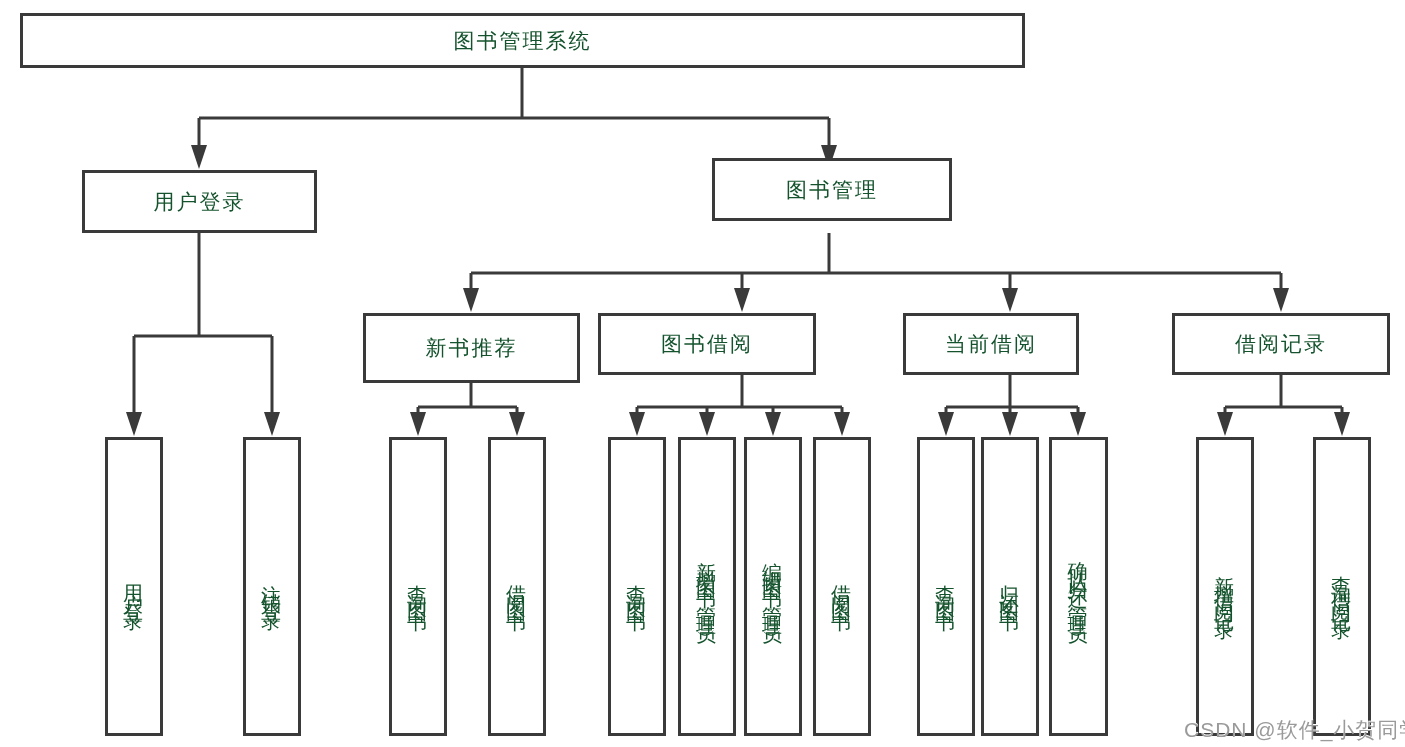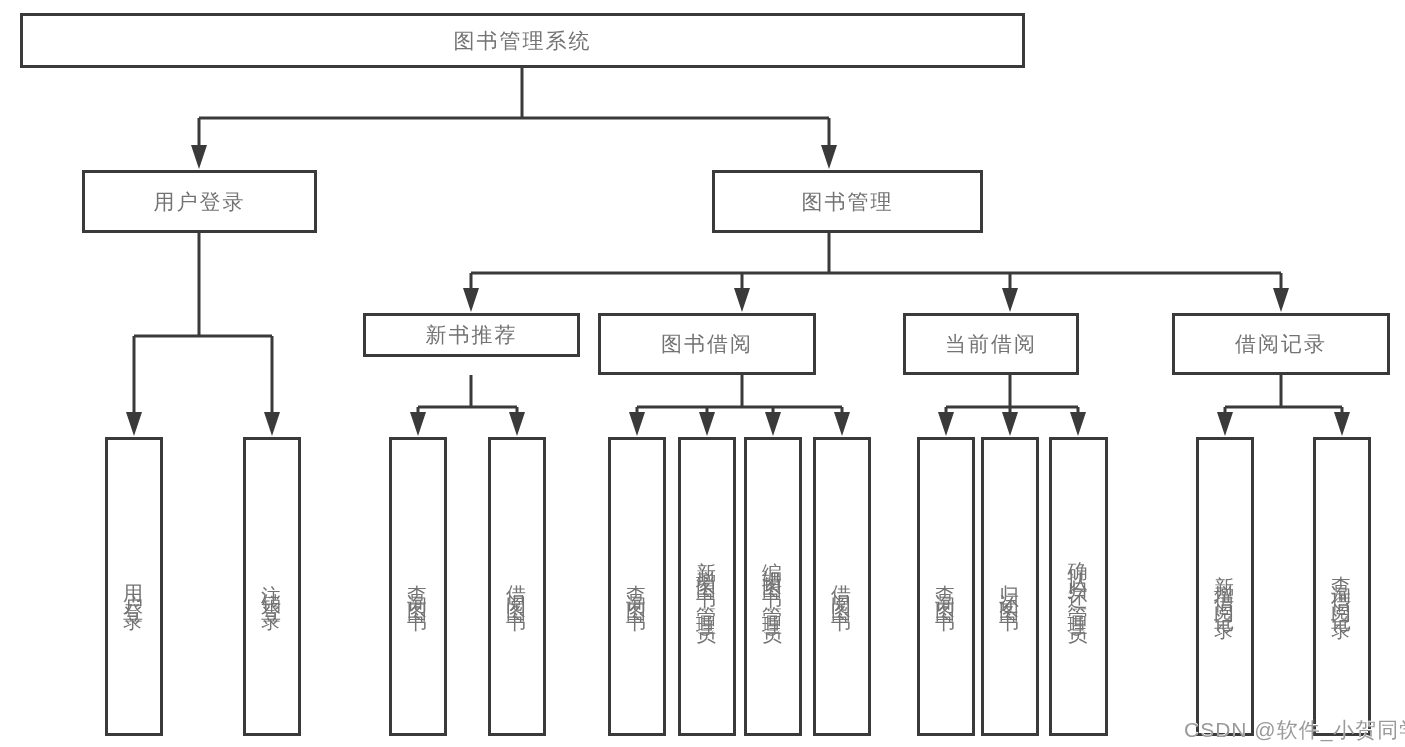--- a/index.html
+++ b/index.html
@@ -12,21 +12,21 @@
   }
   .wires{position:absolute;left:0;top:0;width:1405px;height:747px;}
   .node{
     position:absolute;
     box-sizing:border-box;
     border:3px solid #3a3a3a;
     background:#ffffff;
     display:flex;
     align-items:center;
     justify-content:center;
-    color:#737373;
+    color:#14532d;
     font-size:21px;
     letter-spacing:2px;
     text-align:center;
   }
   .node.v{
     writing-mode:vertical-rl;
     font-size:20px;
     letter-spacing:9px;
   }
   .watermark{
@@ -73,25 +73,25 @@
     </g>
   </svg>
 
   <div class="node" style="left:20px;top:13px;width:1005px;height:55px">
     <span>图书管理系统</span>
   </div>
 
   <div class="node" style="left:82px;top:170px;width:235px;height:63px">
     <span>用户登录</span>
   </div>
-  <div class="node" style="left:712px;top:170px;width:271px;height:63px">
+  <div class="node" style="left:712px;top:158px;width:240px;height:63px">
     <span>图书管理</span>
   </div>
 
-  <div class="node" style="left:363px;top:313px;width:217px;height:44px">
+  <div class="node" style="left:363px;top:313px;width:217px;height:70px">
     <span>新书推荐</span>
   </div>
   <div class="node" style="left:598px;top:313px;width:218px;height:62px">
     <span>图书借阅</span>
   </div>
   <div class="node" style="left:903px;top:313px;width:176px;height:62px">
     <span>当前借阅</span>
   </div>
   <div class="node" style="left:1172px;top:313px;width:218px;height:62px">
     <span>借阅记录</span>

